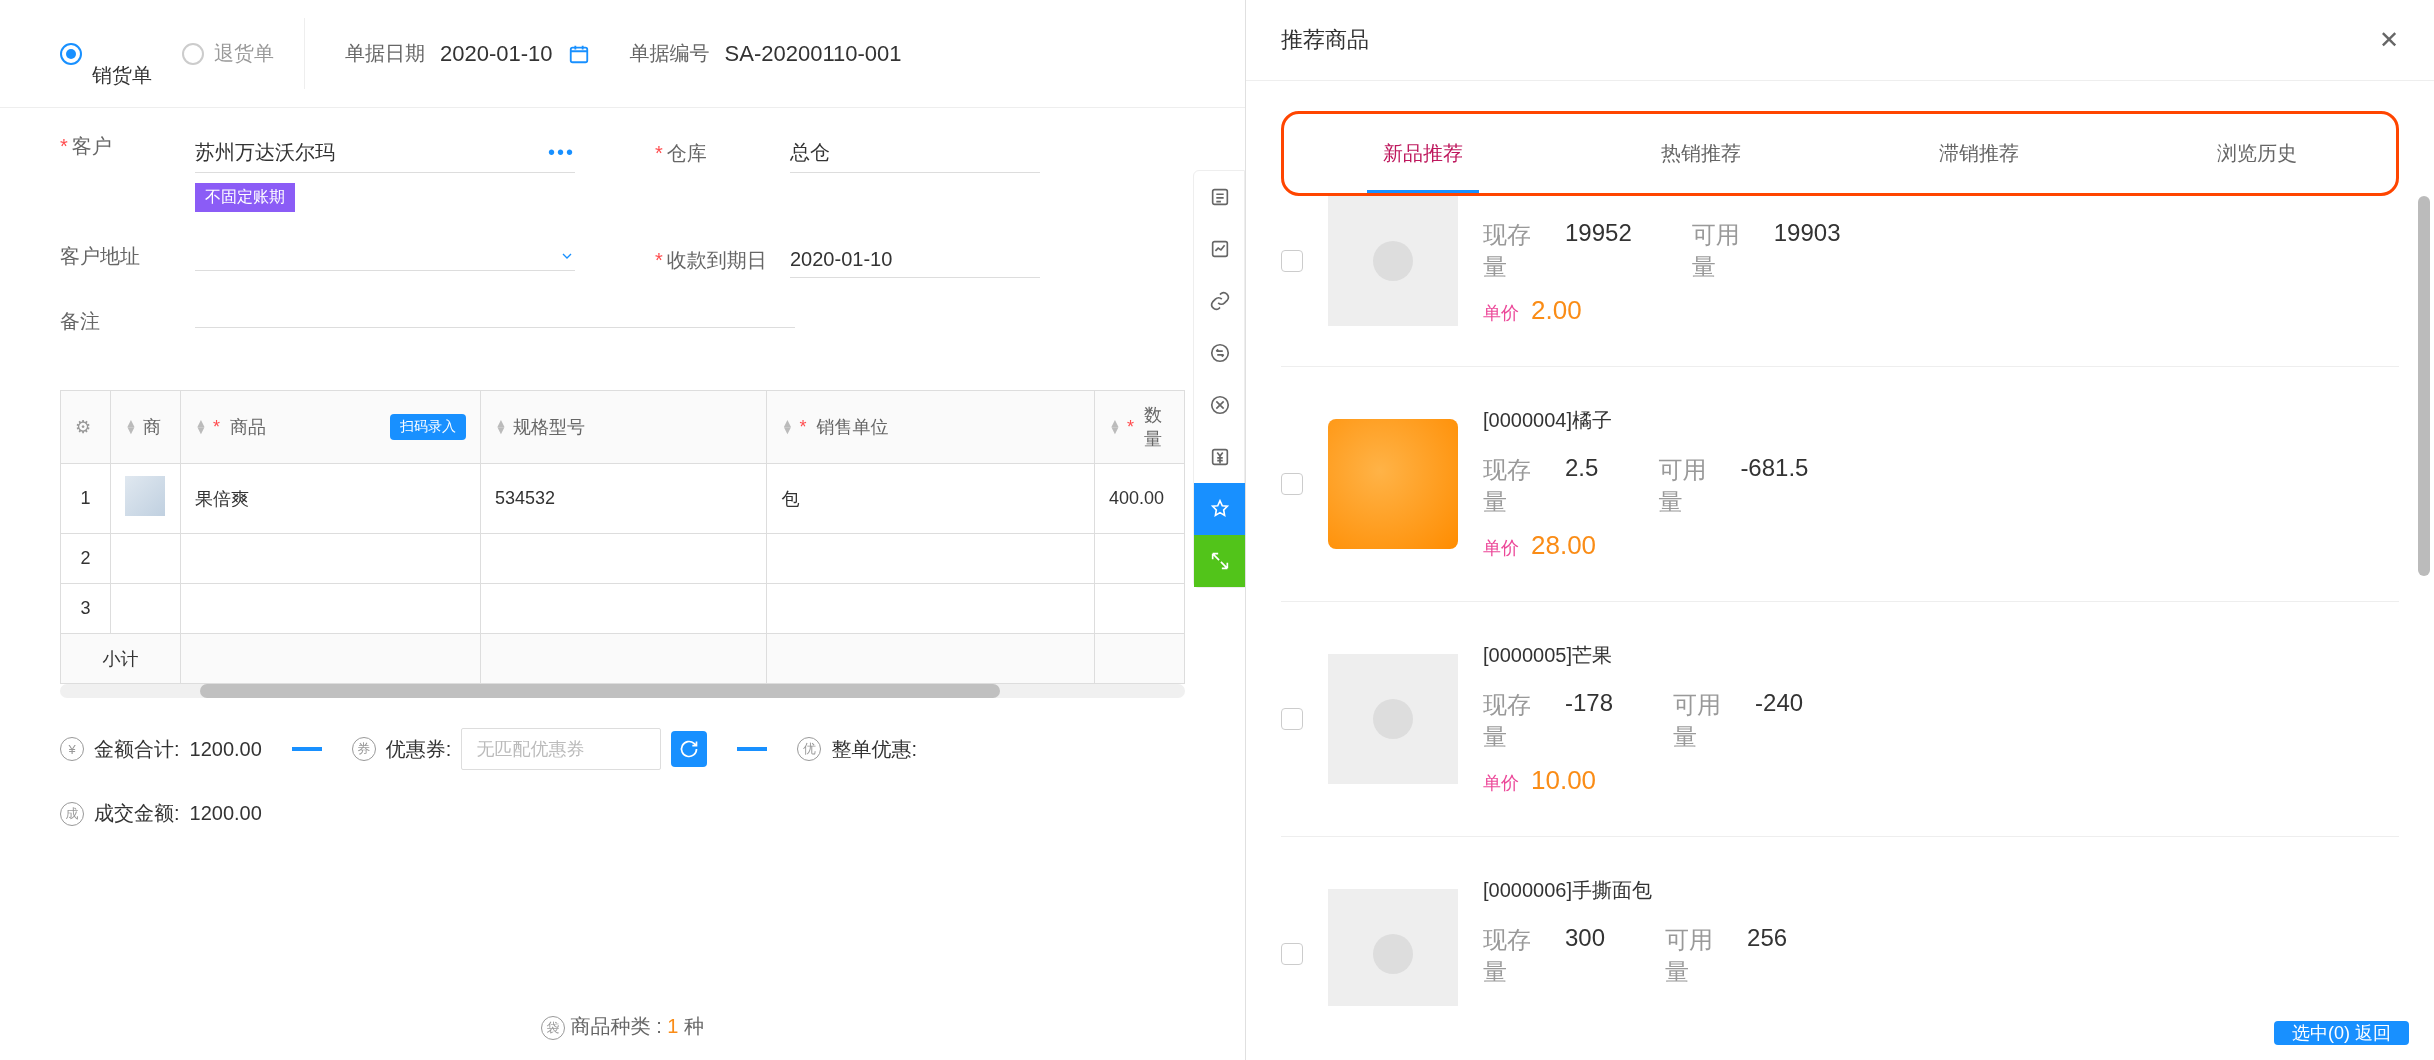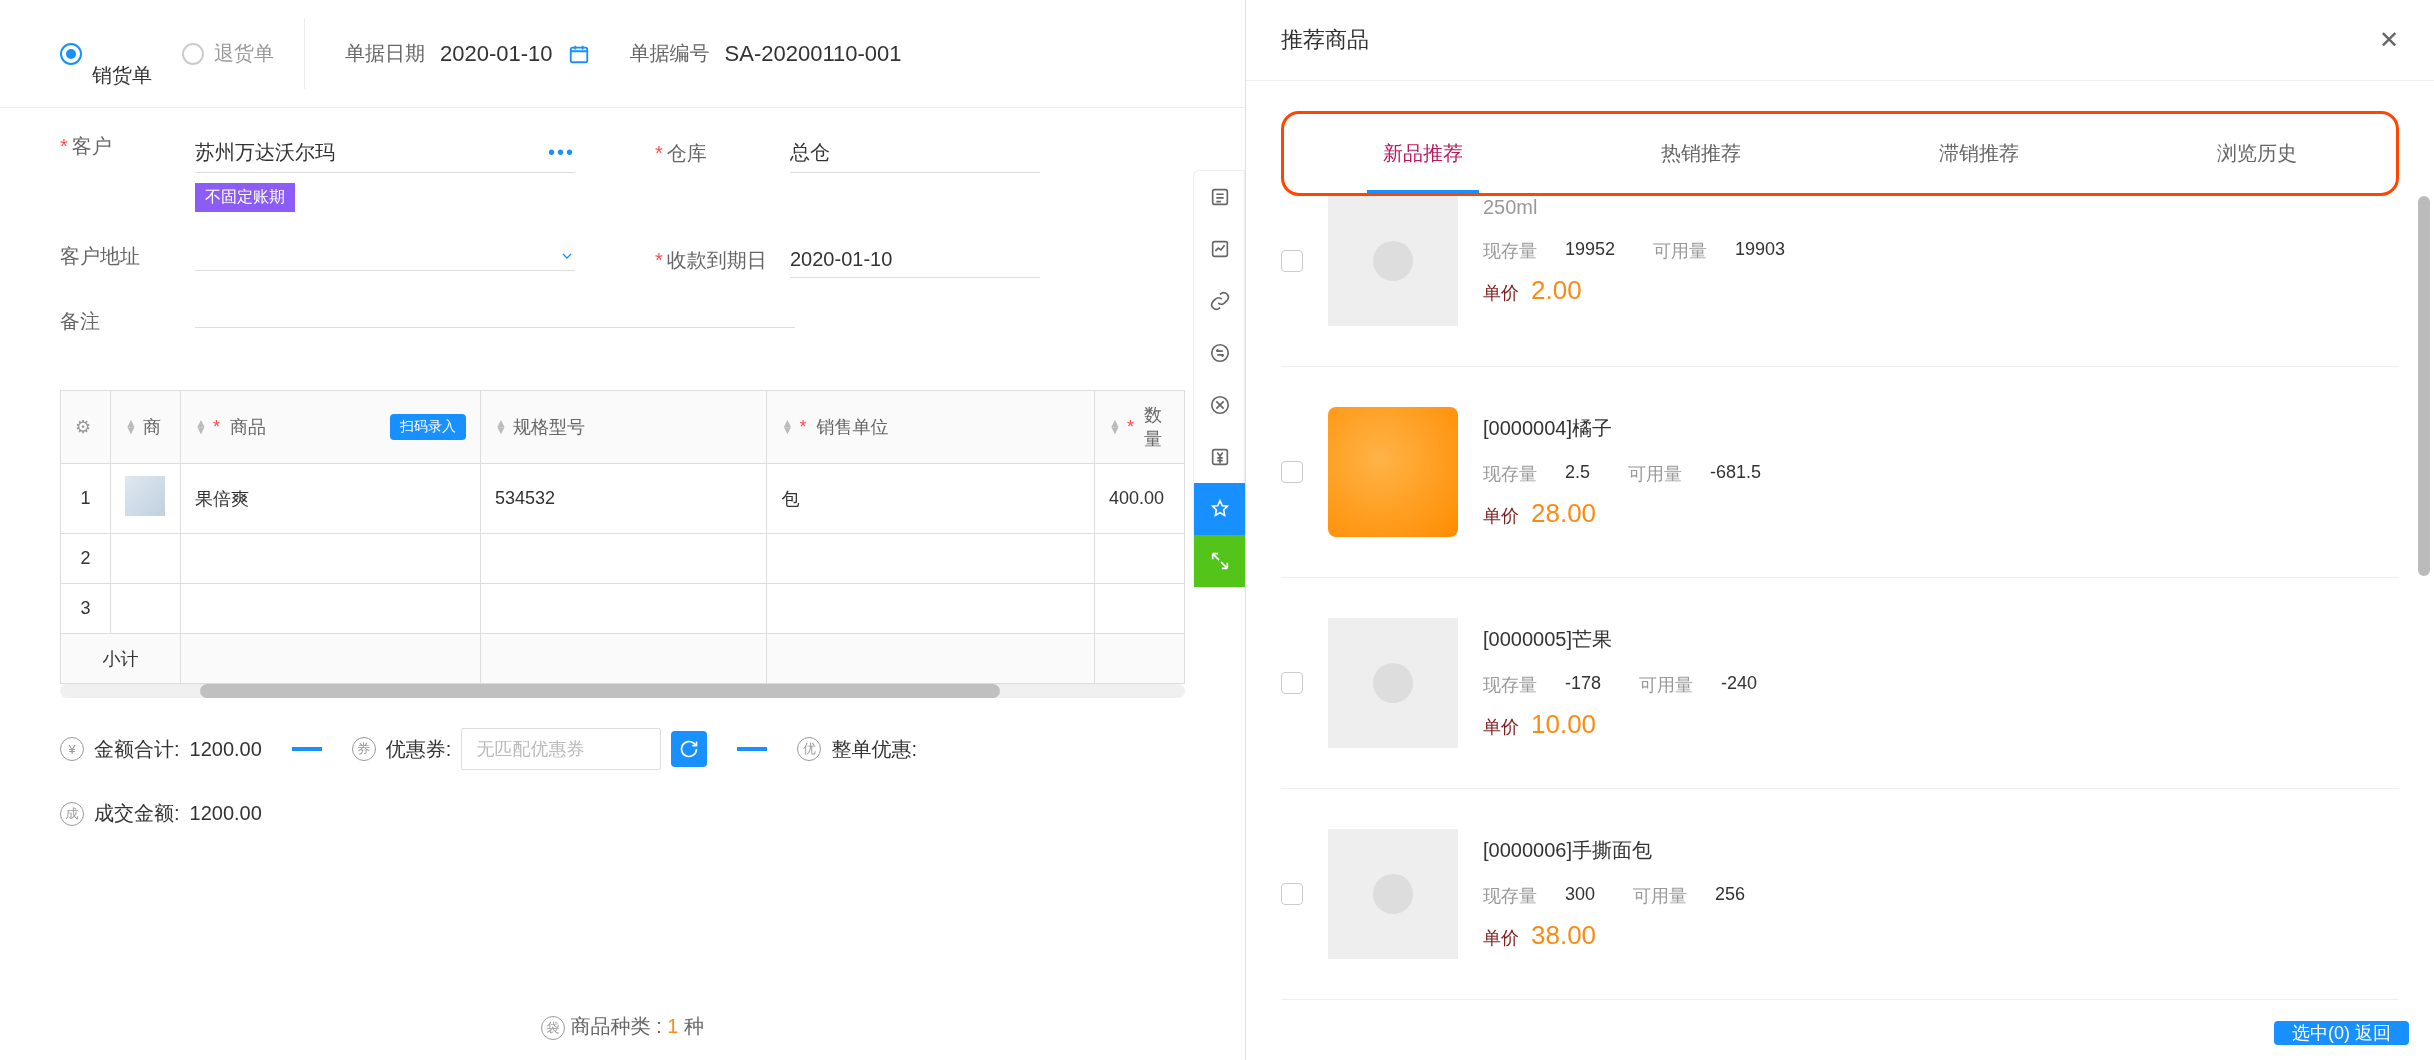--- a/index.html
+++ b/index.html
@@ -77,26 +77,26 @@
 .rec-tab { flex: 1; text-align: center; padding: 18px 0; font-size: 20px; cursor: pointer; color: #666; }
 .rec-tab.active { color: #be185d; position: relative; }
 .rec-tab.active::after { content: ''; position: absolute; bottom: -8px; left: 30%; width: 40%; height: 3px; background: #1890ff; }
 .rec-list { flex: 1; overflow-y: auto; padding: 0 35px; position: relative; }
 .rec-item { display: flex; align-items: center; gap: 25px; padding: 40px 0; border-bottom: 1px solid #eee; }
 .rec-check { width: 22px; height: 22px; border: 1.5px solid #ccc; border-radius: 4px; }
 .rec-img { width: 130px; height: 130px; background: #eee; display: flex; align-items: center; justify-content: center; color: #ccc; font-size: 50px; }
 .rec-img.orange-fruit { background: radial-gradient(circle at 40% 40%, #ffb347, #ff8c00); border-radius: 8px; }
 .rec-info { flex: 1; }
 .rec-name { font-size: 20px; margin-bottom: 20px; }
-.rec-stats { display: flex; gap: 38px; font-size: 18px; margin-bottom: 12px; }
+.rec-stats { display: flex; gap: 60px; font-size: 24px; margin-bottom: 12px; }
 .rec-stat { display: flex; gap: 12px; }
 .rec-stat .k { color: #999; width: 70px; }
 .rec-stat .v { color: #333; }
 .rec-price { display: flex; gap: 12px; align-items: baseline; }
-.rec-price .k { color: #7f1d1d; font-size: 18px; }
+.rec-price .k { color: #ec4899; font-size: 18px; }
 .rec-price .v { color: #fa8c16; font-size: 26px; }
 .right-scrollbar { position: absolute; right: 4px; top: 0; width: 12px; height: 380px; background: #bbb; border-radius: 6px; }
 .right-footer { padding: 15px 25px; text-align: right; }
 .right-footer-btn { background: #1890ff; color: #fff; padding: 0 18px; border-radius: 4px; font-size: 18px; cursor: pointer; display: inline-block; }
 svg { display: block; }
 </style>
 </head>
 <body>
 
 <div class="app">

